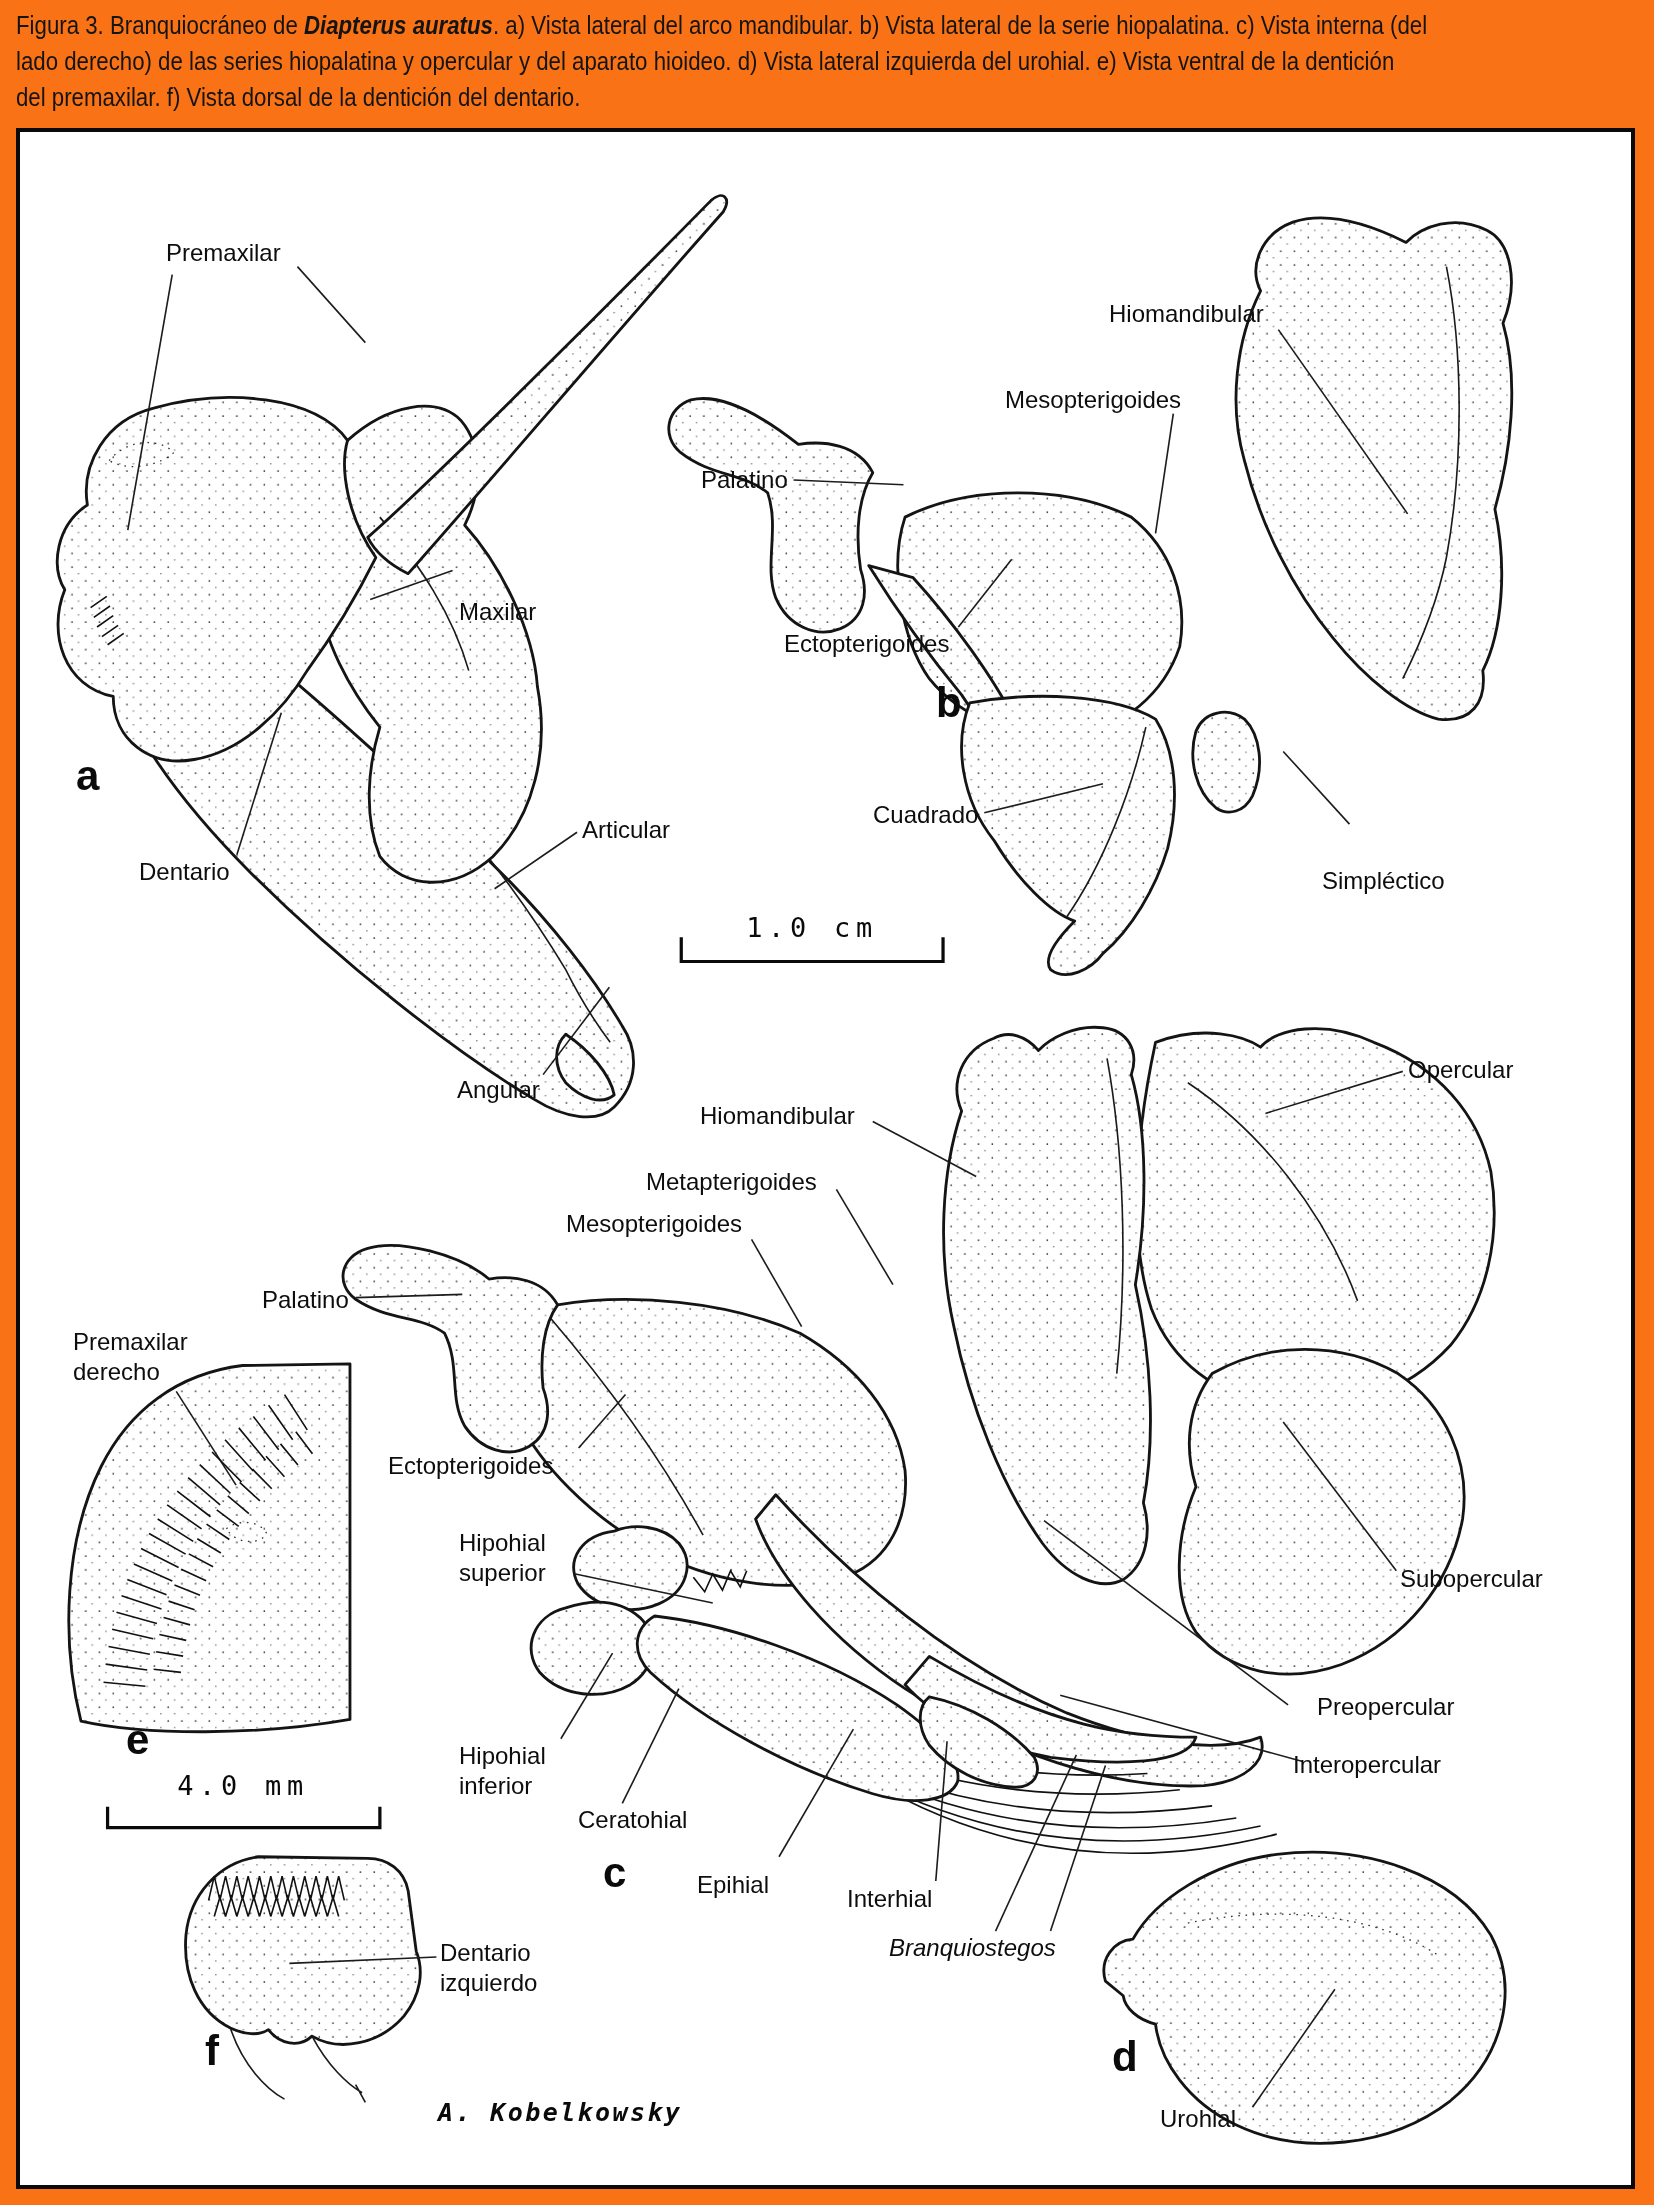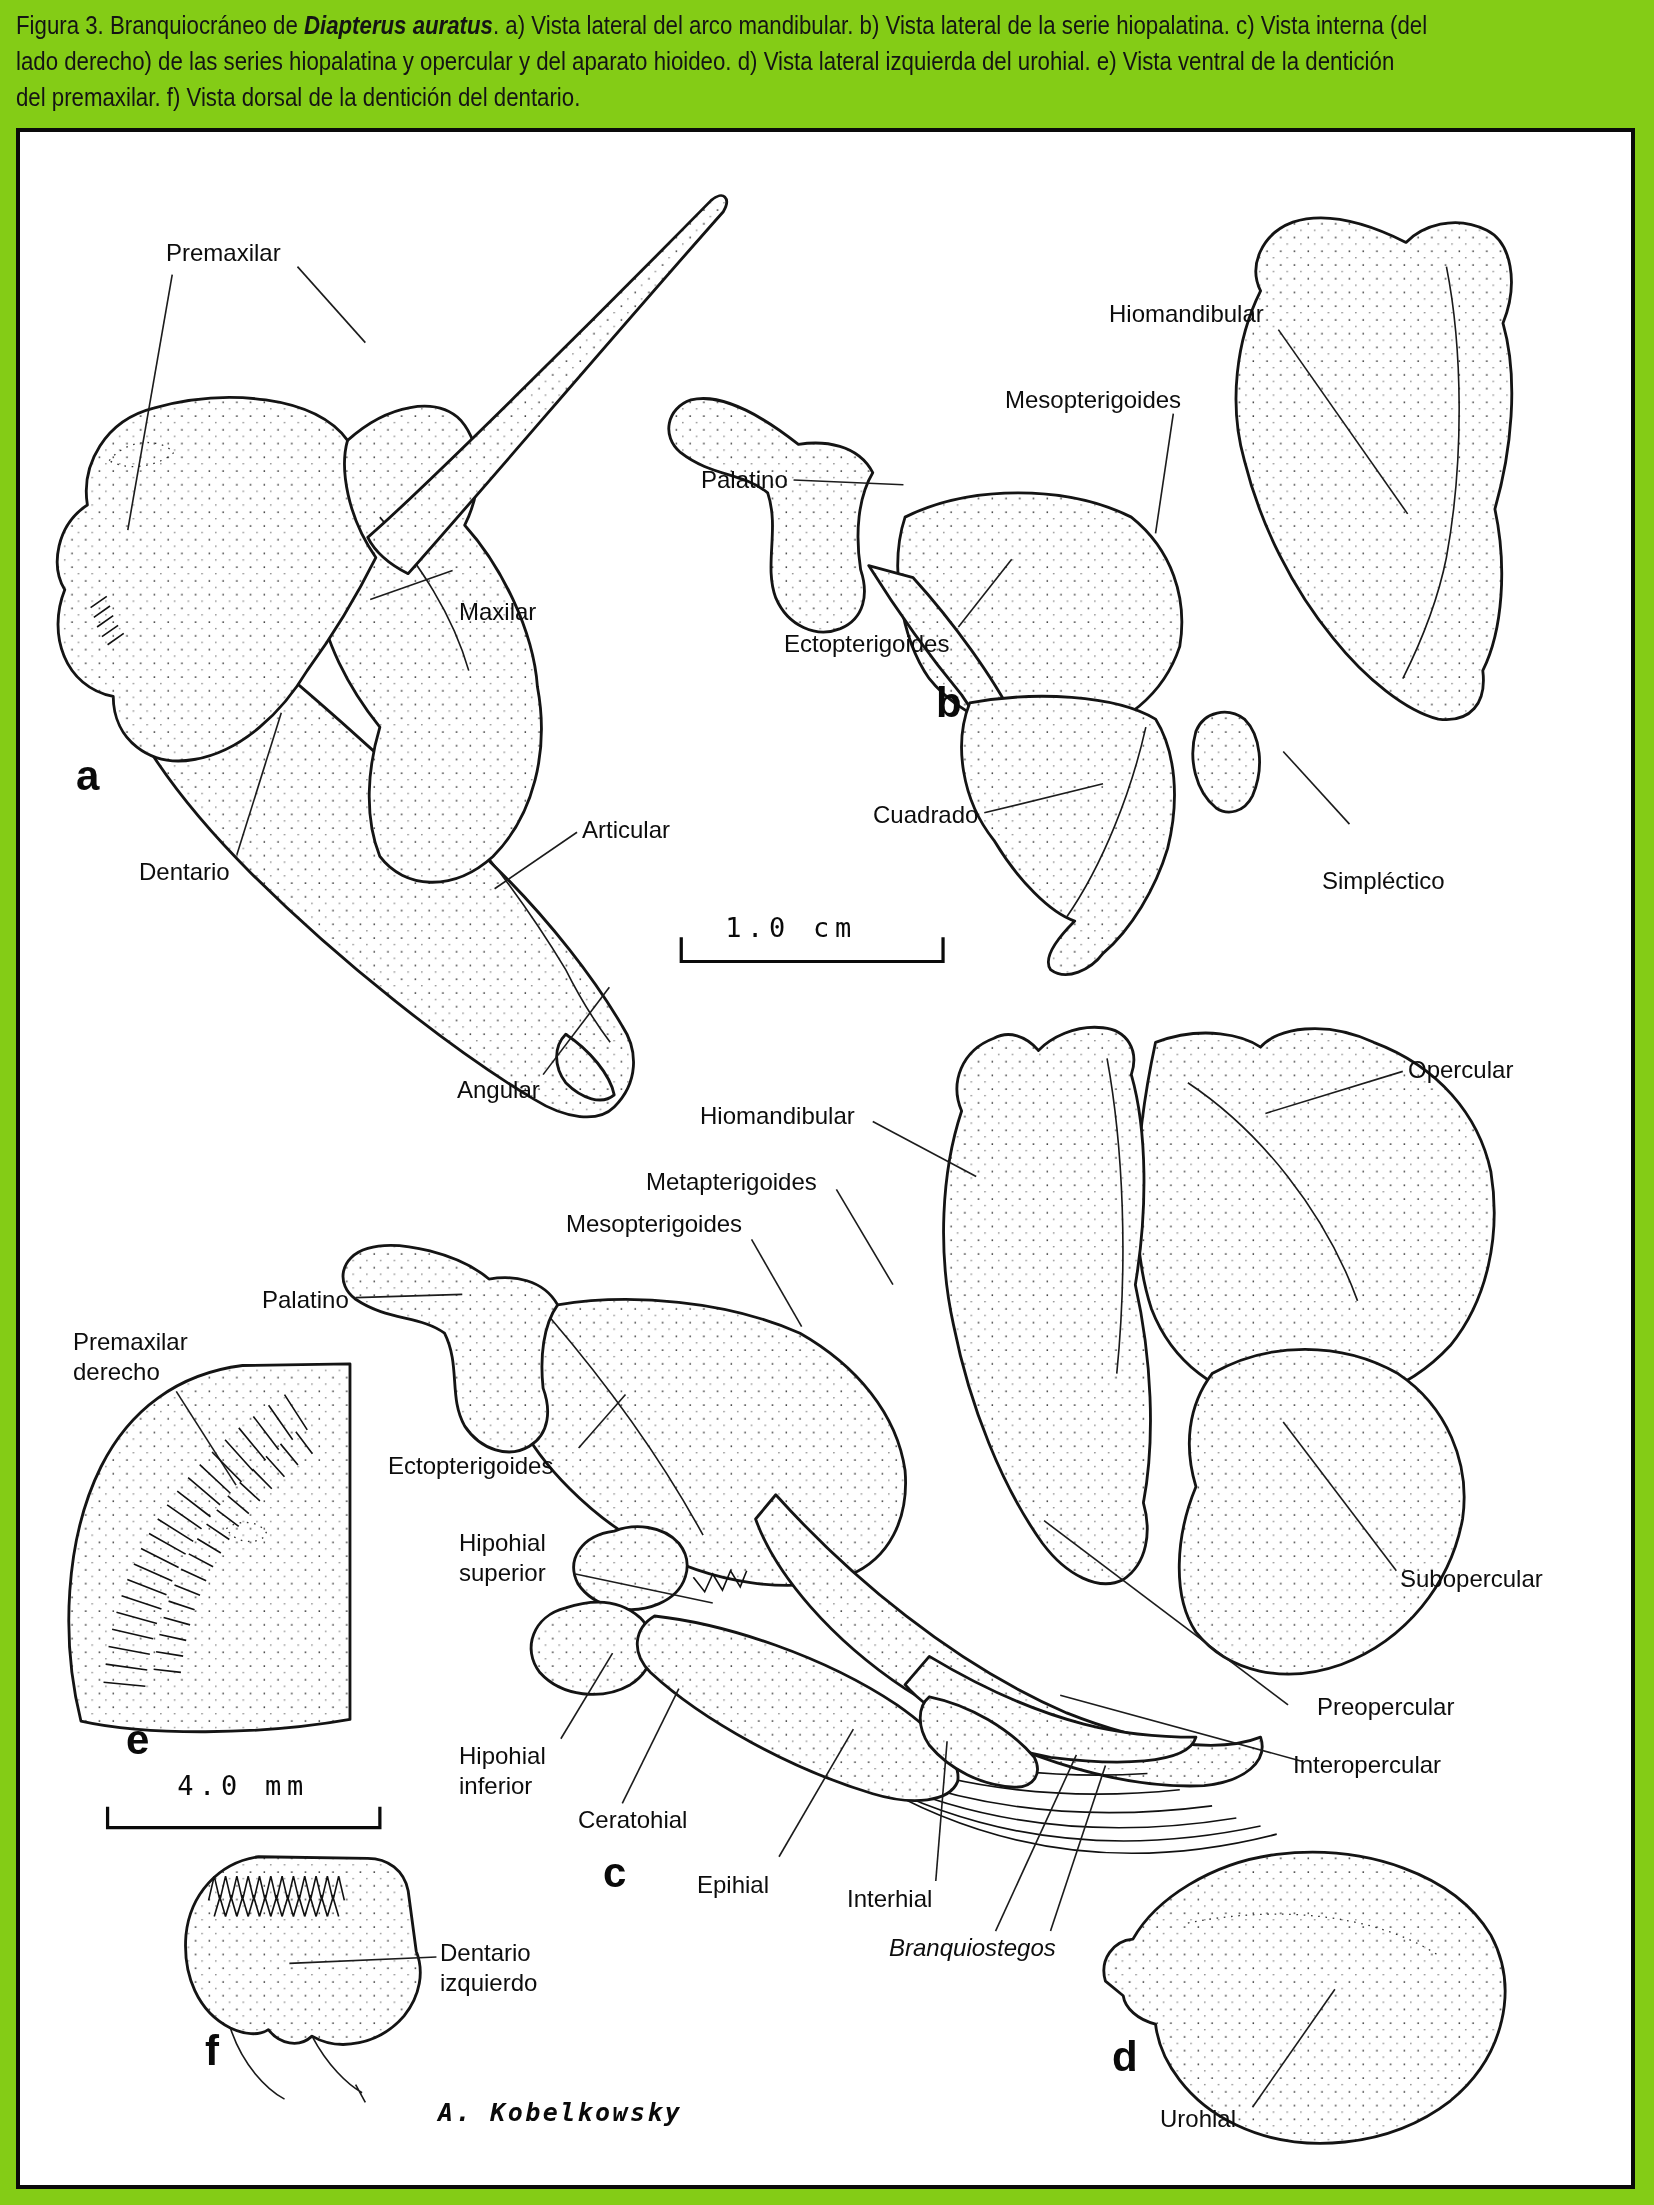--- a/index.html
+++ b/index.html
@@ -1,16 +1,16 @@
 <!DOCTYPE html>
 <html style="font-size:13px"><head>
 <meta charset="utf-8">
 <style>
   html,body{margin:0;padding:0;background:#ffffff;}
-  #page{position:relative;width:1655px;height:2205px;background:#84cc16;overflow:hidden;
+  #page{position:relative;width:1655px;height:2205px;background:#f97316;overflow:hidden;
         font-family:"Liberation Sans",sans-serif;color:#0d0d0d;}
   #caption{position:absolute;left:16px;top:8px;width:1624px;font-size:26px;line-height:1.38;color:#141414;}
   .cap-line{white-space:nowrap;transform:scaleX(0.855);transform-origin:left center;}
   .species{font-style:italic;font-weight:bold;}
   #frame{position:absolute;left:16px;top:128px;width:1619px;height:2061px;border:4.8px solid #0a0a0a;box-sizing:border-box;background:#ffffff;}
   #bones,#annot{position:absolute;left:0;top:0;width:1655px;height:2205px;}
   .anat-label{position:absolute;font-size:24px;line-height:1.26;white-space:pre-line;color:#0d0d0d;}
   .panel-letter{position:absolute;font-weight:bold;font-size:42px;color:#0a0a0a;}
   .scale-label{position:absolute;font-family:"DejaVu Sans Mono","Liberation Mono",monospace;
                font-size:27px;letter-spacing:5.7px;text-align:center;width:242px;color:#0a0a0a;}
@@ -169,16 +169,16 @@
     <div class="anat-label" style="left: 1293px; top: 1692px; margin-left: 24px;">Preopercular</div>
     <div class="anat-label" style="left: 1293px; top: 1750px;">Interopercular</div>
     <div class="panel-letter" style="left: 1112px; top: 2033px;">d</div>
     <div class="anat-label" style="left: 1160px; top: 2104px;">Urohial</div>
     <div class="panel-letter" style="left: 126px; top: 1716px;">e</div>
     <div class="anat-label" style="left: 73px; top: 1327px;">Premaxilar
 derecho</div>
     <div class="panel-letter" style="left: 205px; top: 2027px;">f</div>
     <div class="anat-label" style="left: 440px; top: 1938px;">Dentario
 izquierdo</div>
-    <div class="scale-label" style="left: 670px; top: 912px;">1.0 cm</div>
+    <div class="scale-label" style="left: 691px; top: 912px;">1.0 cm</div>
     <div class="scale-label" style="left: 122px; top: 1770px;">4.0 mm</div>
   </div>
 
 
 </body></html>

